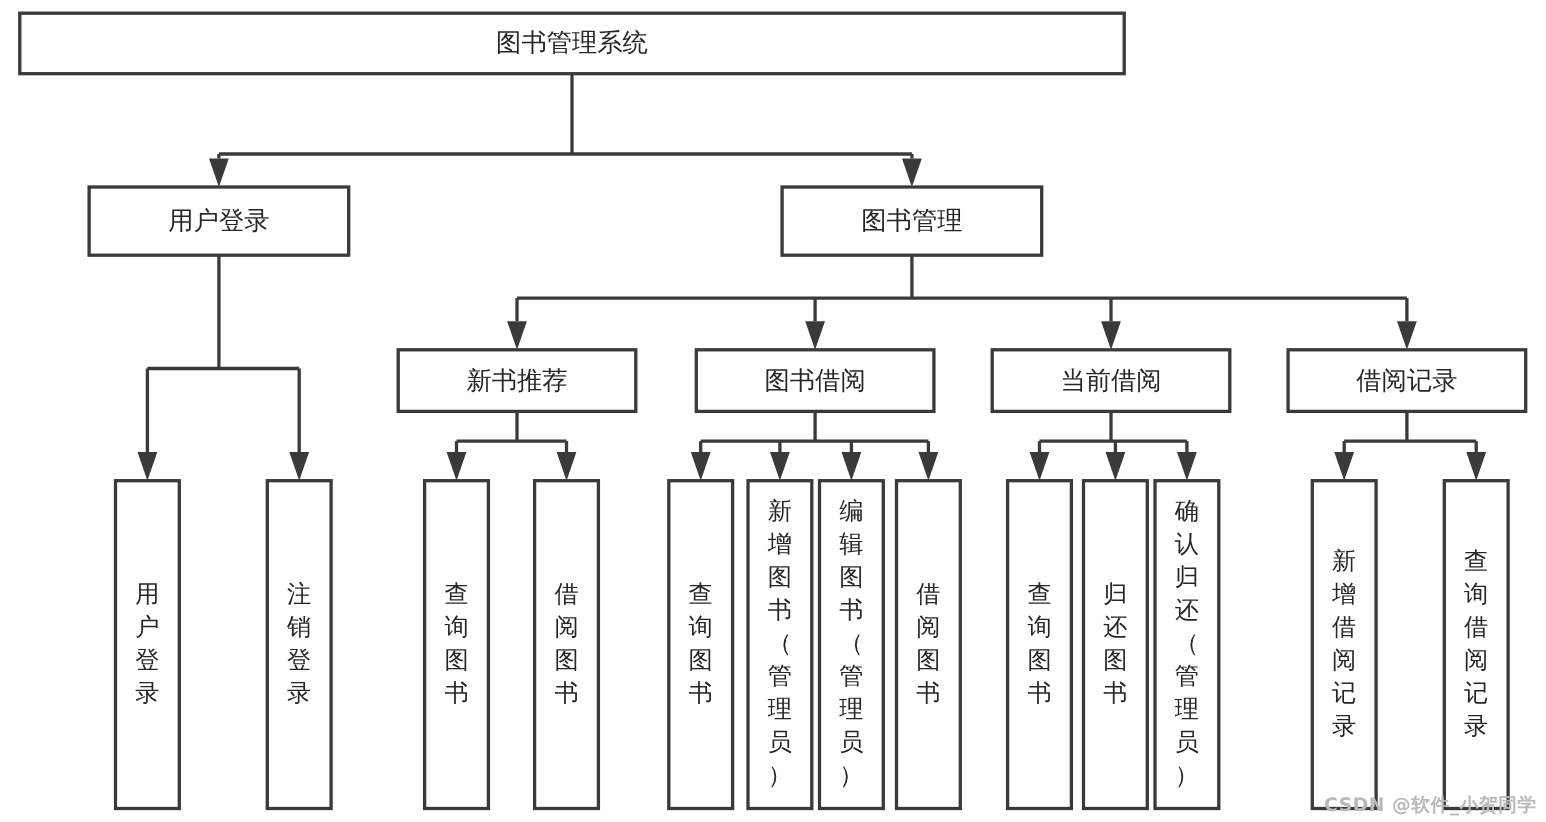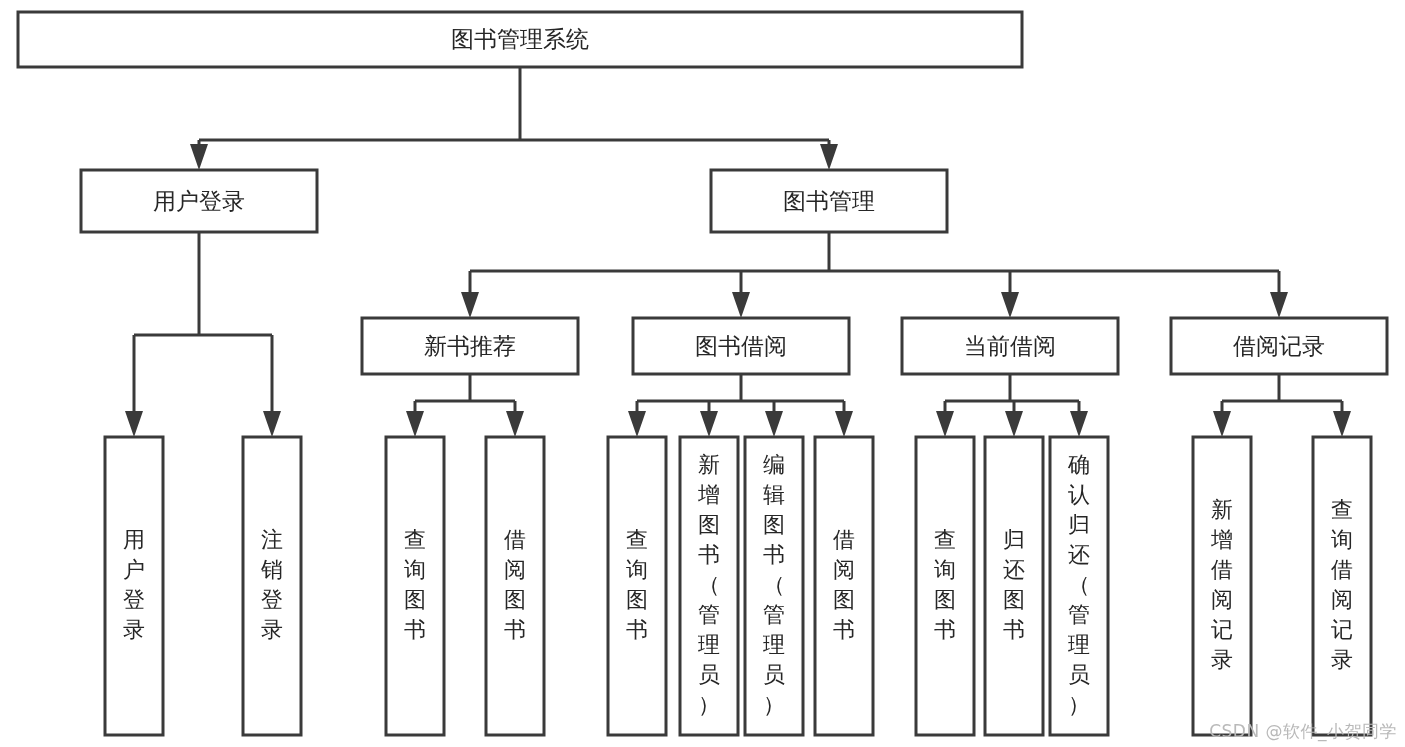--- a/index.html
+++ b/index.html
@@ -57,20 +57,21 @@
   }
   .watermark {
     position: absolute;
     right: 8px;
     bottom: 4px;
     font-family: "DejaVu Sans", "Liberation Sans", sans-serif;
     font-size: 17px;
     color: #b9b9b9;
     white-space: nowrap;
     letter-spacing: 0.5px;
+    font-weight: bold;
   }
 </style>
 </head>
 <body>
 
 <div id="diagram-root">
   <svg class="diagram" viewBox="0 0 1405 747">
     <g id="edges-layer">
         <path class="edge-line" d="M 520 67 L 520 140"></path>
         <path class="edge-line" d="M 199 140 L 829 140"></path>

